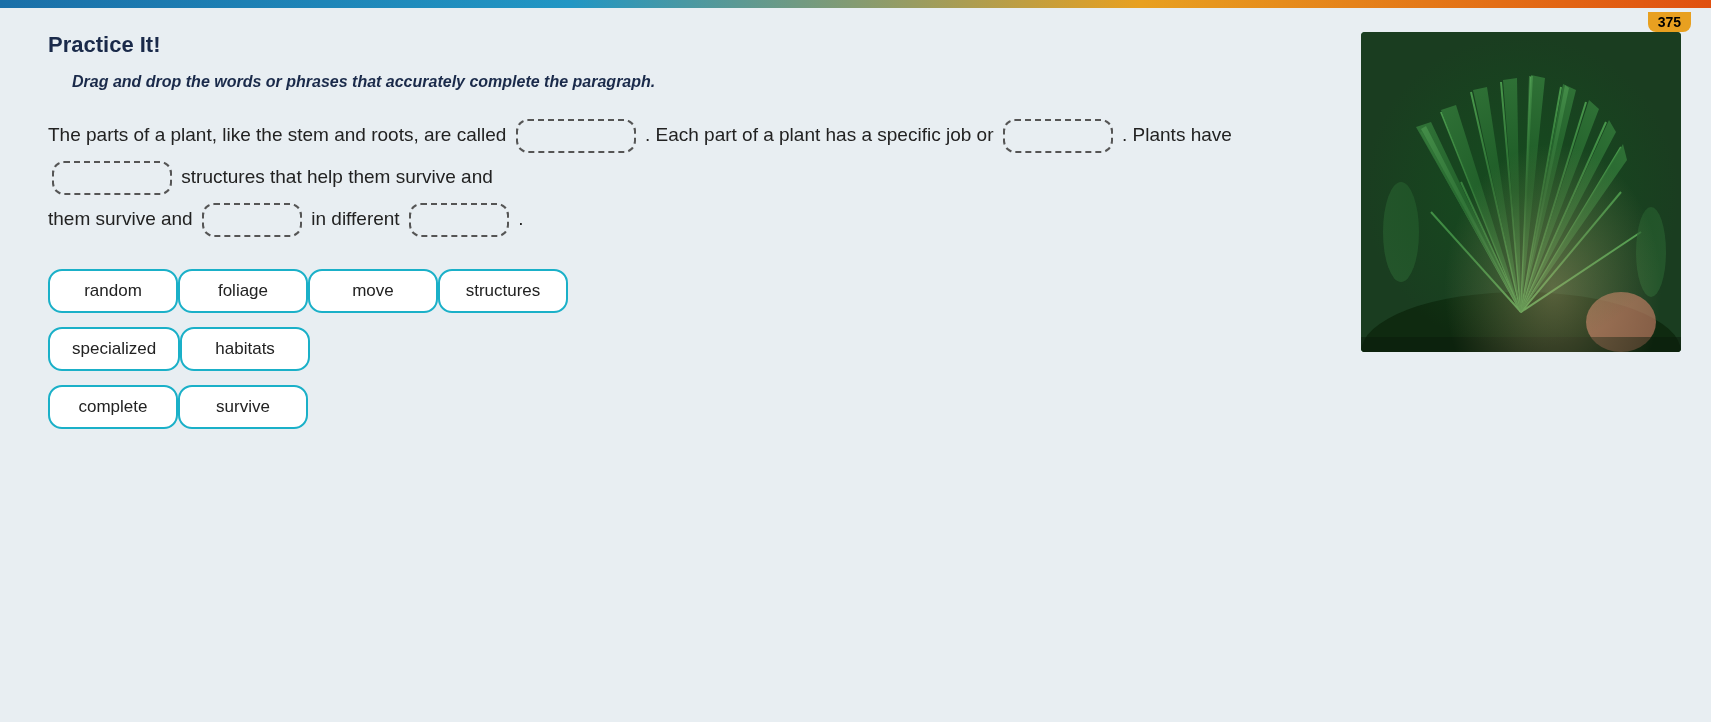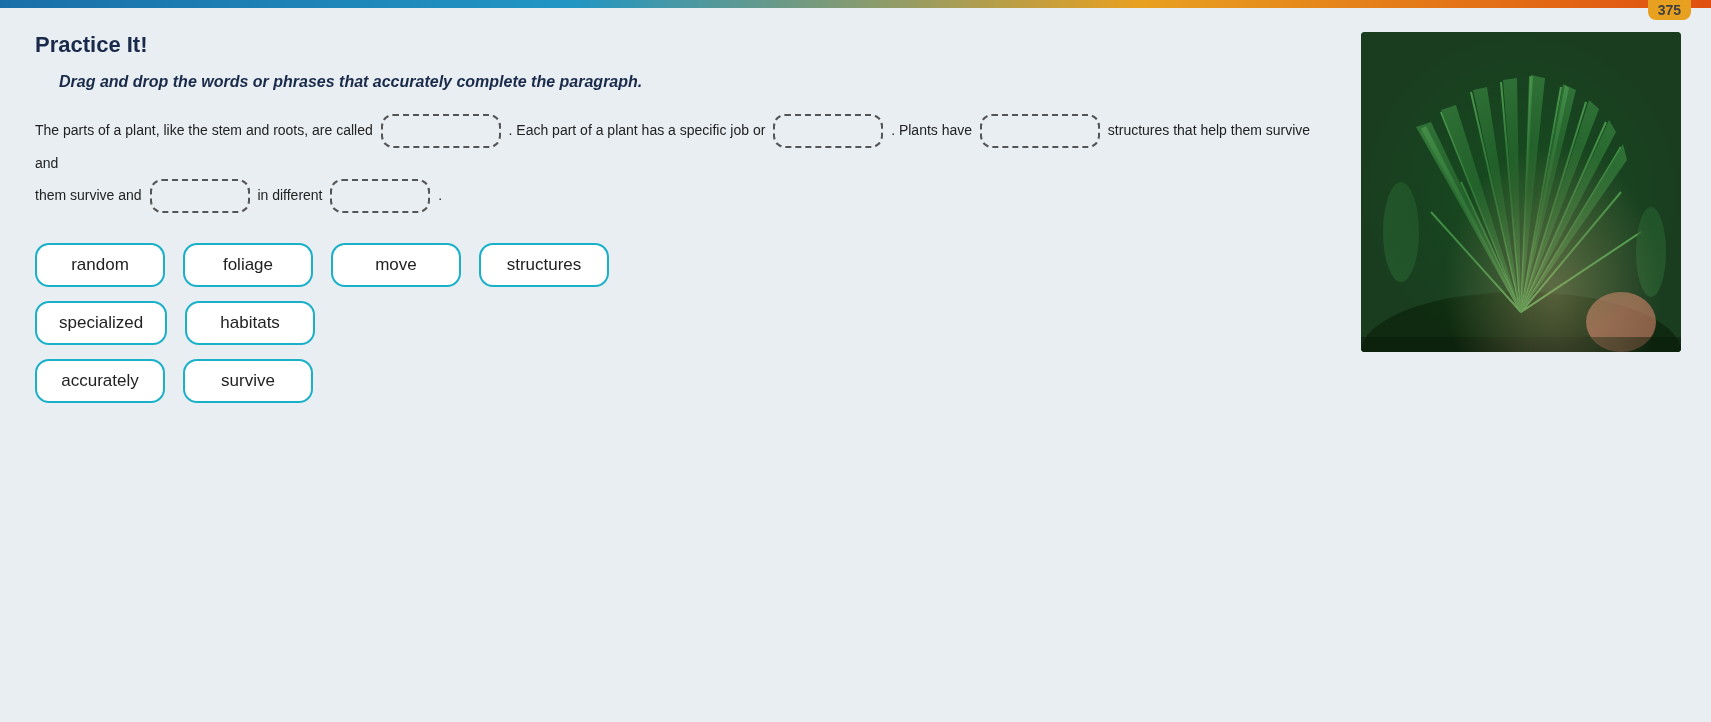--- a/index.html
+++ b/index.html
@@ -12,33 +12,33 @@
     }
 
     .top-bar {
       height: 8px;
       background: linear-gradient(to right, #1a6fa8, #2196c4, #e8a020, #e05010);
       width: 100%;
     }
 
     .score-badge {
       position: absolute;
-      top: 0;
+      top: 12px;
       right: 20px;
       background: #e8a020;
-      color: #404040;
+      color: #000000;
       font-weight: bold;
       font-size: 14px;
       padding: 2px 10px;
       border-radius: 0 0 8px 8px;
     }
 
     .main-content {
       display: flex;
-      padding: 24px 30px 20px 35px;
+      padding: 24px 30px 20px 48px;
       gap: 30px;
     }
 
     .left-panel {
       flex: 1;
     }
 
     .right-panel {
       width: 320px;
       flex-shrink: 0;
@@ -79,21 +79,21 @@
       font-size: 16px;
       font-style: italic;
       font-weight: bold;
       color: #1a2a4a;
       margin-bottom: 20px;
       line-height: 1.5;
       margin-left: 24px;
     }
 
     .paragraph-text {
-      font-size: 14px;
+      font-size: 19px;
       color: #222;
       line-height: 2.2;
       margin-bottom: 30px;
     }
 
     .blank-box {
       display: inline-block;
       min-width: 100px;
       height: 34px;
       border: 2px dashed #555;
@@ -111,21 +111,20 @@
       color: #222;
       cursor: grab;
       min-width: 130px;
       text-align: center;
       user-select: none;
     }
 
     
     .word-bank-row {
       display: flex;
-      gap: 18px;
       margin-bottom: 14px;
     }
   </style>
 </head>
 <body>
 
 <div class="top-bar"></div>
 <div class="score-badge">375</div>
 
 <div class="main-content">
@@ -156,21 +155,21 @@
       <div class="word-tile">move</div>
       <div class="word-tile">structures</div>
     </div>
 
     <div class="word-bank-row">
       <div class="word-tile">specialized</div>
       <div class="word-tile">habitats</div>
     </div>
 
     <div class="word-bank-row">
-      <div class="word-tile">accurately</div>
+      <div class="word-tile">complete</div>
       <div class="word-tile">survive</div>
     </div>
 
   </div>
 
   <div class="right-panel">
     <div class="plant-image">
       <svg viewBox="0 0 320 320" xmlns="http://www.w3.org/2000/svg">
 
         <rect width="320" height="320" fill="#1a3d20"></rect>

